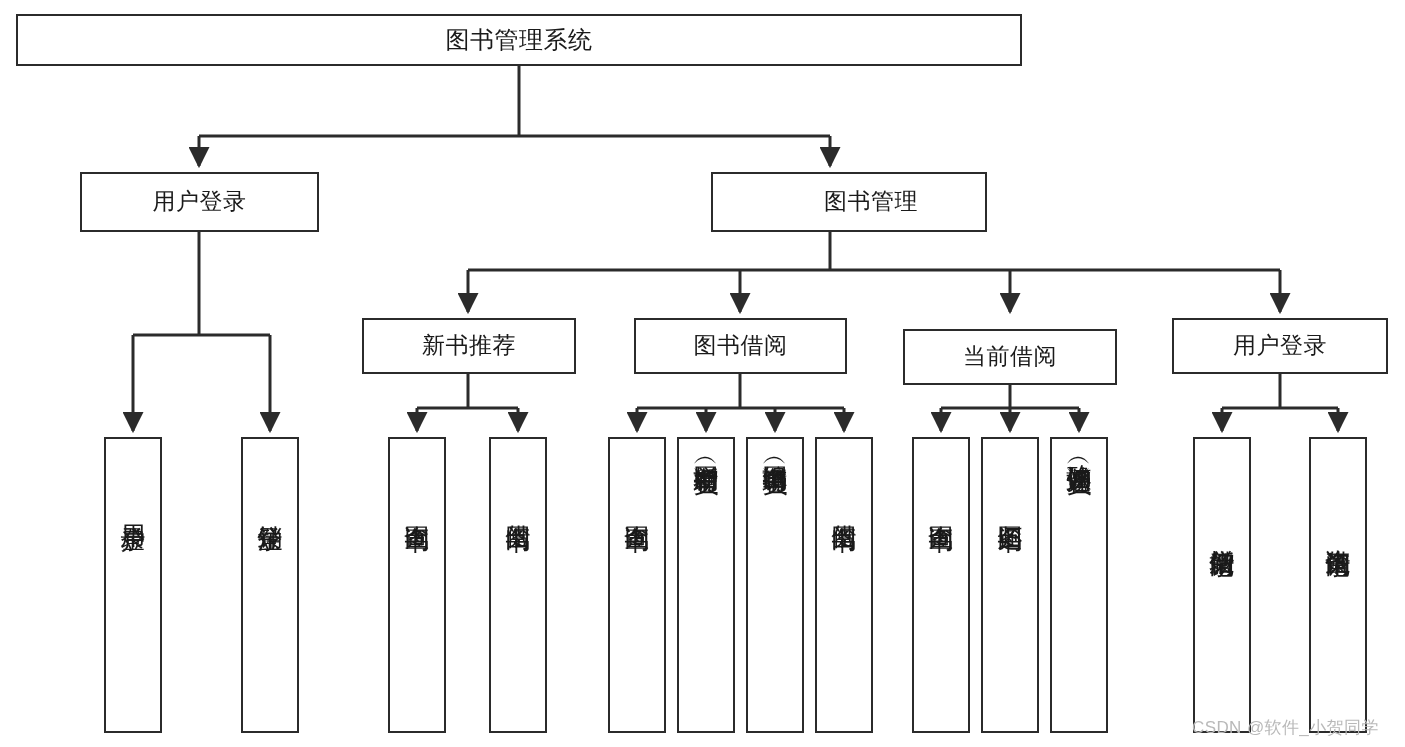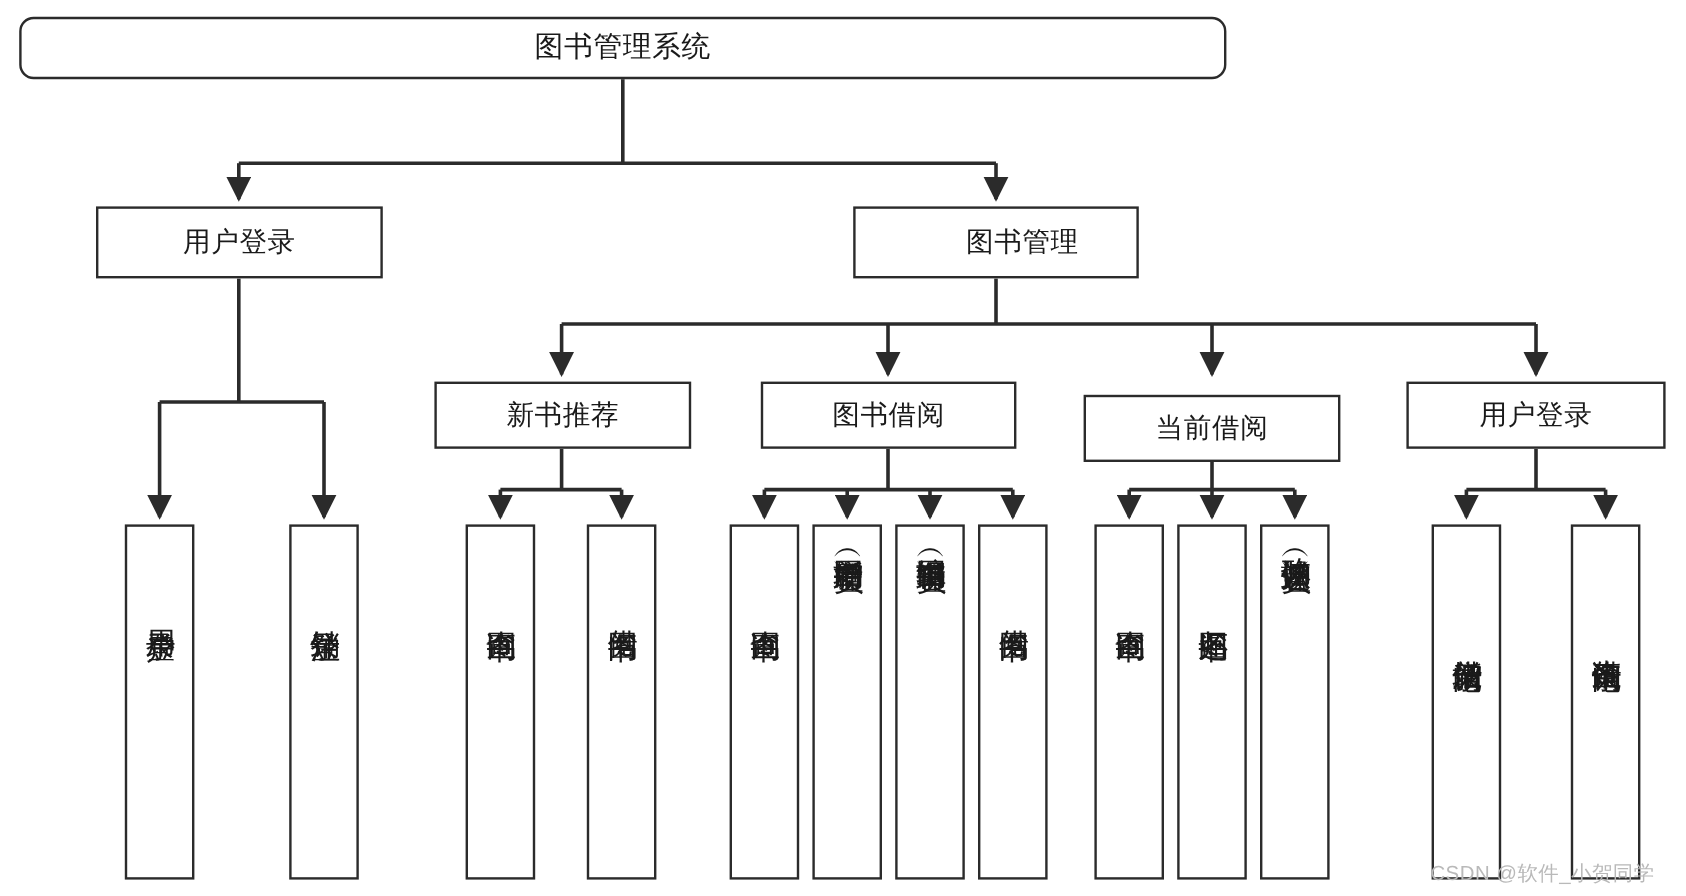--- a/index.html
+++ b/index.html
@@ -129,28 +129,28 @@
       <path d="M 1010 408 L 1010 431" marker-end="url(#arrow)"></path>
       <path d="M 1079 408 L 1079 431" marker-end="url(#arrow)"></path>
 
       <path d="M 1280 374 L 1280 408"></path>
       <path d="M 1222 408 L 1338 408"></path>
       <path d="M 1222 408 L 1222 431" marker-end="url(#arrow)"></path>
       <path d="M 1338 408 L 1338 431" marker-end="url(#arrow)"></path>
     </g>
   </svg>
 
-  <div class="node root horiz" style="left:16px; top:14px; width:1006px; height:52px;border-radius:12px;">
+  <div class="node root horiz" style="left:16px; top:14px; width:1006px; height:52px;">
     <span class="lbl">图书管理系统</span>
   </div>
 
   <div class="node horiz" style="left:80px; top:172px; width:239px; height:60px;">
     <span class="lbl">用户登录</span>
   </div>
-  <div class="node horiz" style="left:711px; top:172px; width:238px; height:60px;padding-left:44px;">
+  <div class="node horiz" style="left:711px; top:172px; width:276px; height:60px;padding-left:44px;">
     <span class="lbl">图书管理</span>
   </div>
 
   <div class="node horiz" style="left:362px; top:318px; width:214px; height:56px;">
     <span class="lbl">新书推荐</span>
   </div>
   <div class="node horiz" style="left:634px; top:318px; width:213px; height:56px;">
     <span class="lbl">图书借阅</span>
   </div>
   <div class="node horiz" style="left:903px; top:318px; width:214px; height:56px;margin-top:11px;">

